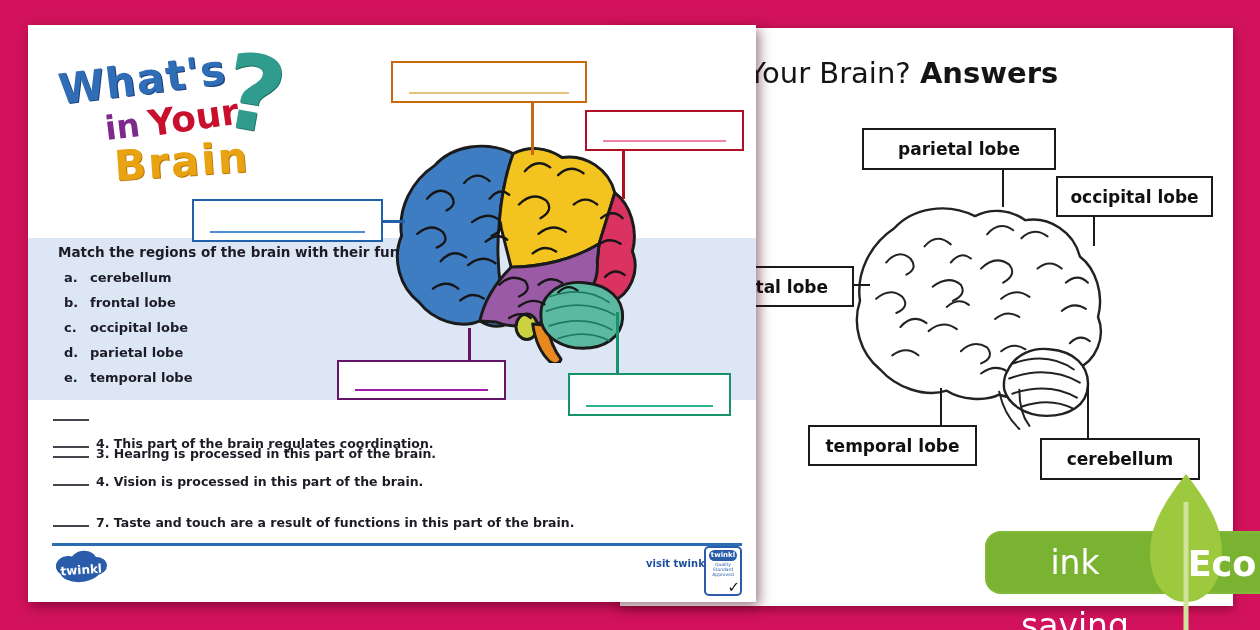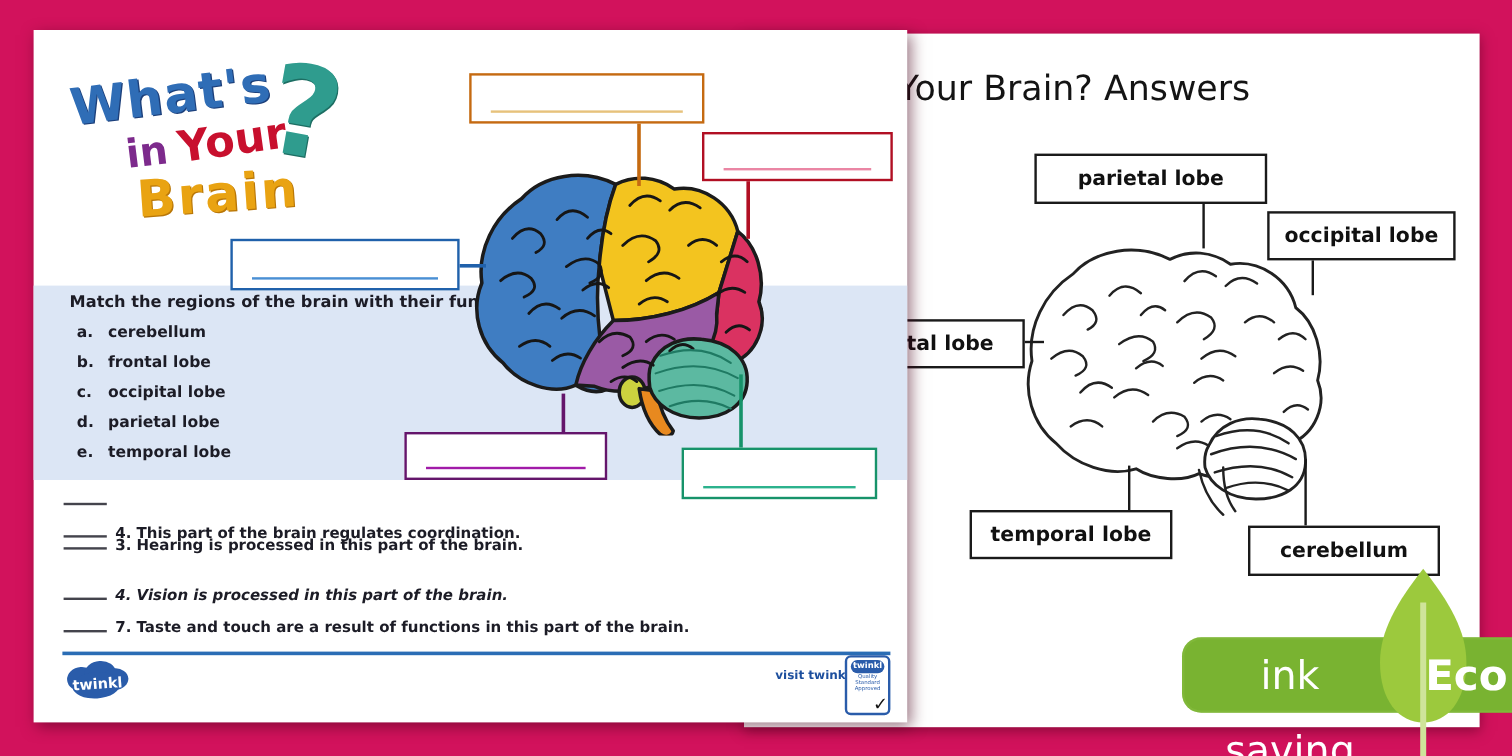--- a/index.html
+++ b/index.html
@@ -39,21 +39,21 @@
   #foot-line{left:24px;top:518px;width:690px;height:3px;background:#2a6db5;}
   #visit{left:618px;top:533px;font-size:10px;font-weight:bold;color:#1d4f9e;cursor:pointer;}
   #approval{left:676px;top:521px;width:34px;height:46px;border:2px solid #2a5caa;border-radius:5px;
             background:#fff;text-align:center;overflow:hidden;}
   #approval .mini-cloud{display:block;margin:2px auto 0;background:#2a5caa;color:#fff;
             font-size:7px;font-weight:bold;border-radius:8px;width:28px;line-height:11px;}
   #approval .cap{display:block;font-size:4.5px;color:#2a5caa;line-height:5px;margin-top:1px;}
   #approval .chk{position:absolute;right:0px;bottom:-2px;font-size:15px;color:#111;}
   
   #ans-title{left:-16px;top:28px;font-size:29px;color:#141414;white-space:nowrap;}
-  #ans-title .bold{font-weight:normal;}
+  #ans-title .bold{font-weight:bold;}
   .ansbox{position:absolute;background:#fff;border:2px solid #1a1a1a;display:flex;
           align-items:center;justify-content:center;font-size:17px;font-weight:bold;color:#111;}
   .ansconn{position:absolute;background:#1a1a1a;}
   
   #eco-band{position:absolute;left:985px;top:531px;width:280px;height:63px;background:#79b331;
             border-radius:16px 0 0 16px;z-index:4;box-shadow:0 0 0 2px #8cc14566 inset;}
   #eco-text{position:absolute;left:1000px;top:531px;width:150px;line-height:63px;text-align:center;
             font-size:33px;color:#fff;z-index:5;}
   #eco-leaf{position:absolute;left:1128px;top:468px;width:116px;height:168px;z-index:5;}
   #eco-label{position:absolute;left:1146px;top:544px;width:80px;text-align:center;
@@ -228,21 +228,21 @@
 
     <div class="qrow ws-text" style="top:383px;">
       <span class="qblank"></span>
     </div>
     <div class="qrow ws-text" style="top:410px;">
       <span class="qblank"></span><span>4. This part of the brain regulates coordination.</span>
     </div>
     <div class="qrow ws-text" style="top:420px;">
       <span class="qblank"></span><span>3. Hearing is processed in this part of the brain.</span>
     </div>
-    <div class="qrow ws-text" style="top:462px;font-style:italic;">
+    <div class="qrow ws-text" style="top:448px;">
       <span class="qblank"></span><span>4. Vision is processed in this part of the brain.</span>
     </div>
     <div class="qrow ws-text" style="top:489px;">
       <span class="qblank"></span><span>7. Taste and touch are a result of functions in this part of the brain.</span>
     </div>
 
     <div class="abs" id="foot-line"></div>
     <svg class="abs" style="left:24px;top:524px;width:58px;height:36px;transform:rotate(-4deg);" viewBox="0 0 58 36">
       <g fill="#2a5caa">
         <ellipse cx="16" cy="16" rx="12" ry="10"></ellipse>

